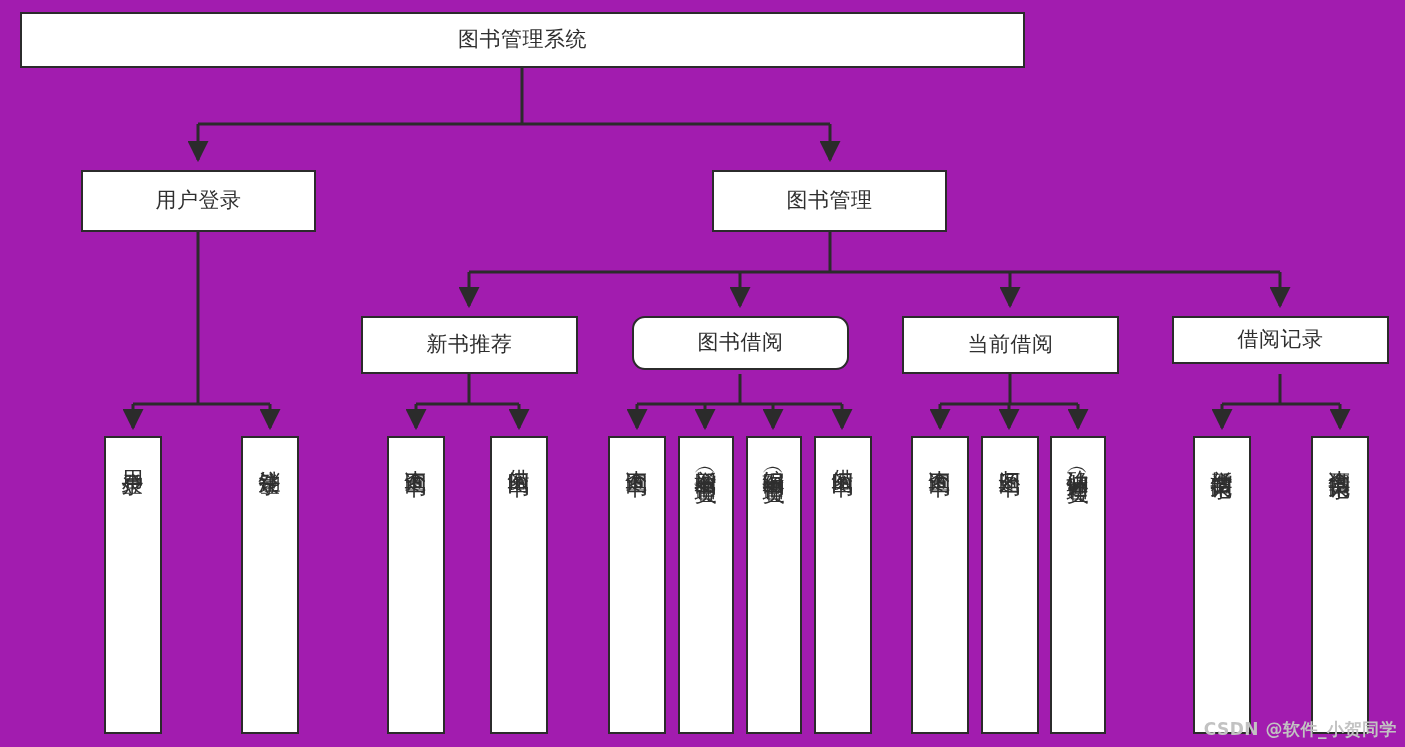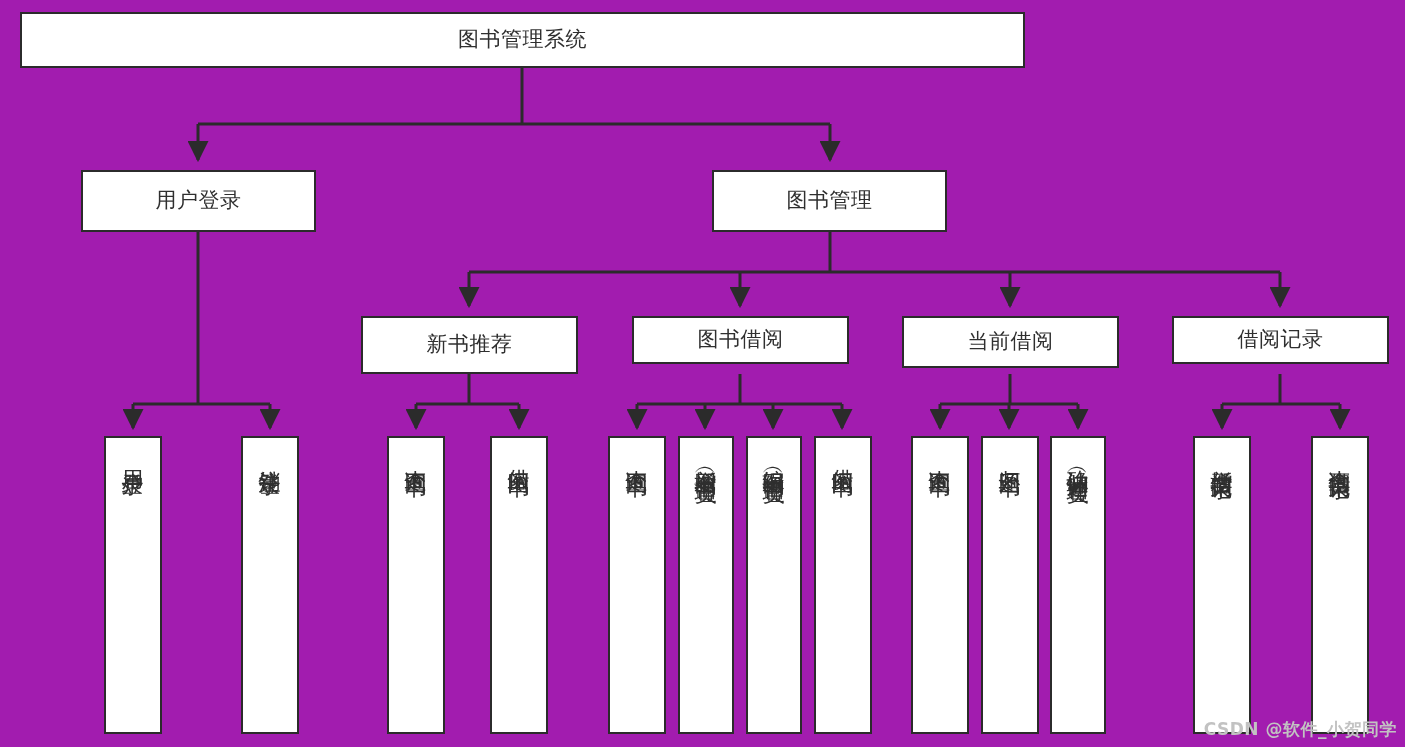--- a/index.html
+++ b/index.html
@@ -132,24 +132,24 @@
   <div class="node h" style="left:81px; top:170px; width:235px; height:62px;">
     <span class="lbl">用户登录</span>
   </div>
   <div class="node h" style="left:712px; top:170px; width:235px; height:62px;">
     <span class="lbl">图书管理</span>
   </div>
 
   <div class="node h" style="left:361px; top:316px; width:217px; height:58px;">
     <span class="lbl">新书推荐</span>
   </div>
-  <div class="node h" style="left:632px; top:316px; width:217px; height:48px;">
+  <div class="node h" style="left:632px; top:316px; width:217px; height:54px;border-radius:13px;">
     <span class="lbl">图书借阅</span>
   </div>
-  <div class="node h" style="left:902px; top:316px; width:217px; height:52px;">
+  <div class="node h" style="left:902px; top:316px; width:217px; height:58px;">
     <span class="lbl">当前借阅</span>
   </div>
   <div class="node h" style="left:1172px; top:316px; width:217px; height:48px;">
     <span class="lbl">借阅记录</span>
   </div>
 
   <div class="node leaf" style="left:104px; top:436px; width:58px; height:298px;">
     <span class="lbl">用户登录</span>
   </div>
   <div class="node leaf" style="left:241px; top:436px; width:58px; height:298px;">

